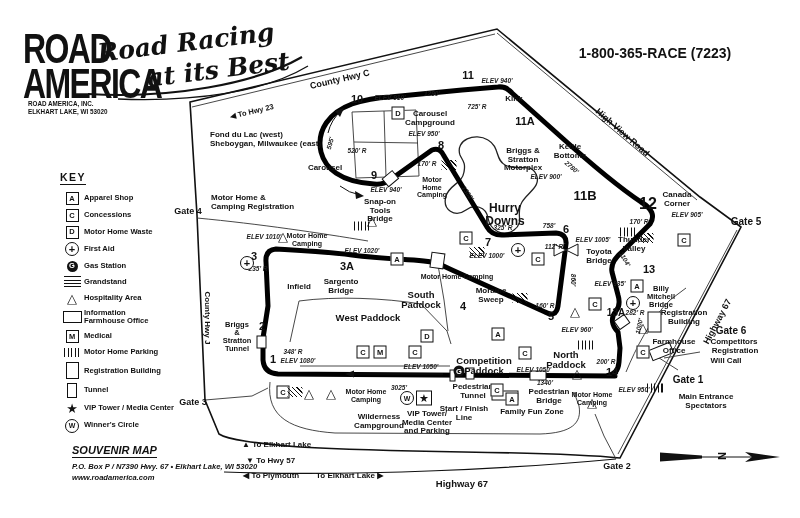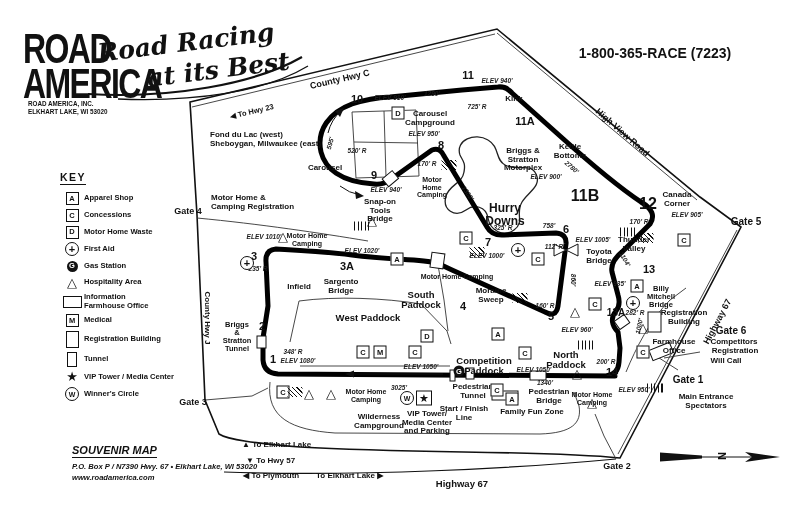--- a/index.html
+++ b/index.html
@@ -157,36 +157,48 @@
           <span class="key-lb">First Aid</span>
         </div>
         <div class="key-row">
           <span class="key-ic">
             <span class="mk mk-G k">G</span>
           </span>
           <span class="key-lb">Gas Station</span>
         </div>
         <div class="key-row">
           <span class="key-ic">
+            <span class="mk mk-grand k"></span>
+          </span>
+          <span class="key-lb">Grandstand</span>
+        </div>
+        <div class="key-row">
+          <span class="key-ic">
             <span class="mk mk-tri k">△</span>
           </span>
           <span class="key-lb">Hospitality Area</span>
         </div>
         <div class="key-row">
           <span class="key-ic">
             <span class="mk mk-info k"></span>
           </span>
           <span class="key-lb">Information
 Farmhouse Office</span>
         </div>
         <div class="key-row">
           <span class="key-ic">
             <span class="mk mk-M k">M</span>
           </span>
           <span class="key-lb">Medical</span>
+        </div>
+        <div class="key-row">
+          <span class="key-ic">
+            <span class="mk mk-mhp k"></span>
+          </span>
+          <span class="key-lb">Motor Home Parking</span>
         </div>
         <div class="key-row">
           <span class="key-ic">
             <span class="mk mk-reg k"></span>
           </span>
           <span class="key-lb">Registration Building</span>
         </div>
         <div class="key-row">
           <span class="key-ic">
             <span class="mk mk-tun k"></span>
@@ -243,21 +255,21 @@
       <div class="lbl b" style="left: 357px; top: 100px; font-size: 11px; transform: translate(-50%, -50%) rotate(0deg);">10</div>
       <div class="lbl i" style="left: 390px; top: 98px; font-size: 6.5px; transform: translate(-50%, -50%) rotate(0deg);">ELEV 910'</div>
       <div class="lbl i" style="left: 432px; top: 94px; font-size: 6.5px; transform: translate(-50%, -50%) rotate(0deg);">1290'</div>
       <div class="lbl b" style="left: 468px; top: 76px; font-size: 11px; transform: translate(-50%, -50%) rotate(0deg);">11</div>
       <div class="lbl i" style="left: 497px; top: 81px; font-size: 6.5px; transform: translate(-50%, -50%) rotate(0deg);">ELEV 940'</div>
       <div class="lbl b" style="left: 514px; top: 99px; font-size: 8px; transform: translate(-50%, -50%) rotate(0deg);">Kink</div>
       <div class="lbl i" style="left: 477px; top: 107px; font-size: 6.5px; transform: translate(-50%, -50%) rotate(0deg);">725' R</div>
       <div class="lbl b" style="left: 525px; top: 122px; font-size: 11px; transform: translate(-50%, -50%) rotate(0deg);">11A</div>
       <div class="lbl b" style="left: 570px; top: 152px; font-size: 8px; transform: translate(-50%, -50%) rotate(0deg);">Kettle
 Bottoms</div>
-      <div class="lbl b" style="left: 585px; top: 196px; font-size: 16px; transform: translate(-50%, -50%) rotate(0deg);">11B</div>
+      <div class="lbl b" style="left: 585px; top: 196px; font-size: 13px; transform: translate(-50%, -50%) rotate(0deg);">11B</div>
       <div class="lbl b" style="left: 648px; top: 204px; font-size: 16px; transform: translate(-50%, -50%) rotate(0deg);">12</div>
       <div class="lbl b" style="left: 677px; top: 200px; font-size: 8px; transform: translate(-50%, -50%) rotate(0deg);">Canada
 Corner</div>
       <div class="lbl i" style="left: 687px; top: 215px; font-size: 6.5px; transform: translate(-50%, -50%) rotate(0deg);">ELEV 905'</div>
       <div class="lbl i" style="left: 639px; top: 222px; font-size: 6.5px; transform: translate(-50%, -50%) rotate(0deg);">170' R</div>
       <div class="lbl b" style="left: 634px; top: 245px; font-size: 8px; transform: translate(-50%, -50%) rotate(0deg);">Thunder
 Valley</div>
       <div class="lbl b" style="left: 649px; top: 270px; font-size: 11px; transform: translate(-50%, -50%) rotate(0deg);">13</div>
       <div class="lbl i" style="left: 625px; top: 259px; font-size: 6.5px; transform: translate(-50%, -50%) rotate(60deg);">1104'</div>
       <div class="lbl b" style="left: 616px; top: 313px; font-size: 10px; transform: translate(-50%, -50%) rotate(0deg);">13A</div>

